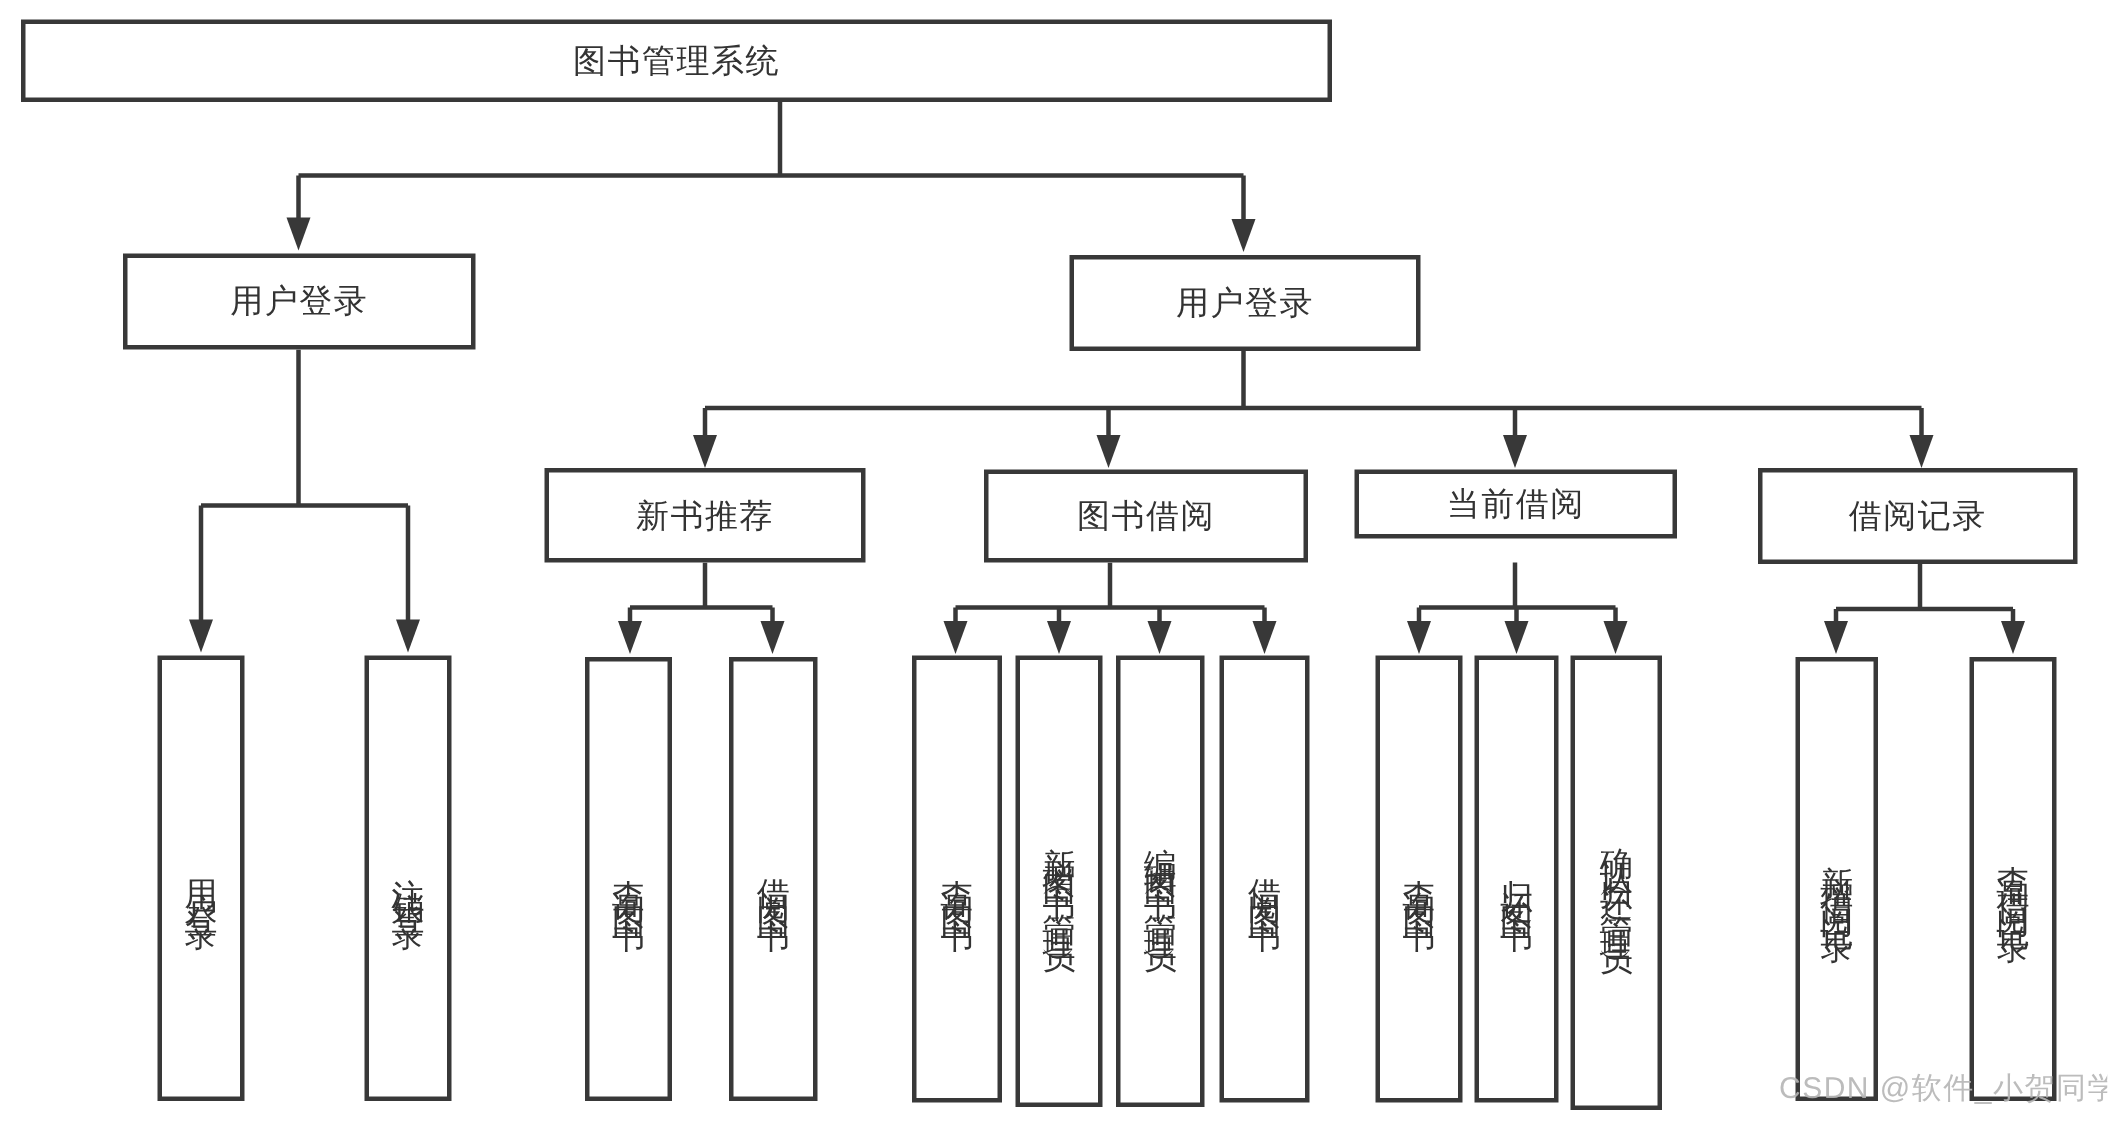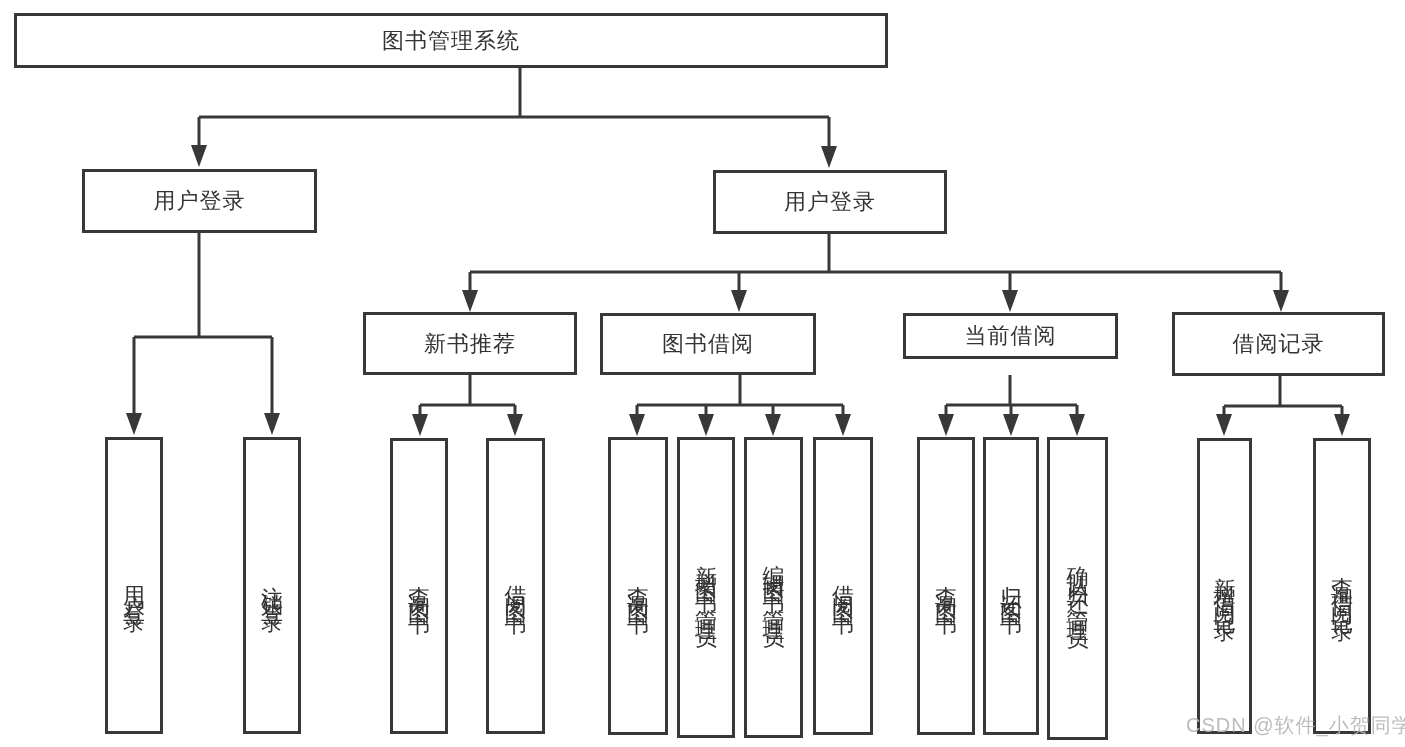--- a/index.html
+++ b/index.html
@@ -99,21 +99,21 @@
       <polygon class="ar" points="1334,414 1350,414 1342,436"></polygon>
     </g>
   </svg>
 
   <div class="node" style="left:14px;top:13px;width:874px;height:55px;">图书管理系统</div>
 
   <div class="node" style="left:82px;top:169px;width:235px;height:64px;">用户登录</div>
   <div class="node" style="left:713px;top:170px;width:234px;height:64px;">用户登录</div>
 
   <div class="node" style="left:363px;top:312px;width:214px;height:63px;">新书推荐</div>
-  <div class="node" style="left:600px;top:313px;width:216px;height:62px;">图书借阅</div>
+  <div class="node" style="left:656px;top:313px;width:216px;height:62px;">图书借阅</div>
   <div class="node" style="left:903px;top:313px;width:215px;height:46px;">当前借阅</div>
   <div class="node" style="left:1172px;top:312px;width:213px;height:64px;">借阅记录</div>
 
   <div class="node" style="left:105px;top:437px;width:58px;height:297px;">
     <span class="vtext">用户登录</span>
   </div>
   <div class="node" style="left:243px;top:437px;width:58px;height:297px;">
     <span class="vtext">注销登录</span>
   </div>
 

